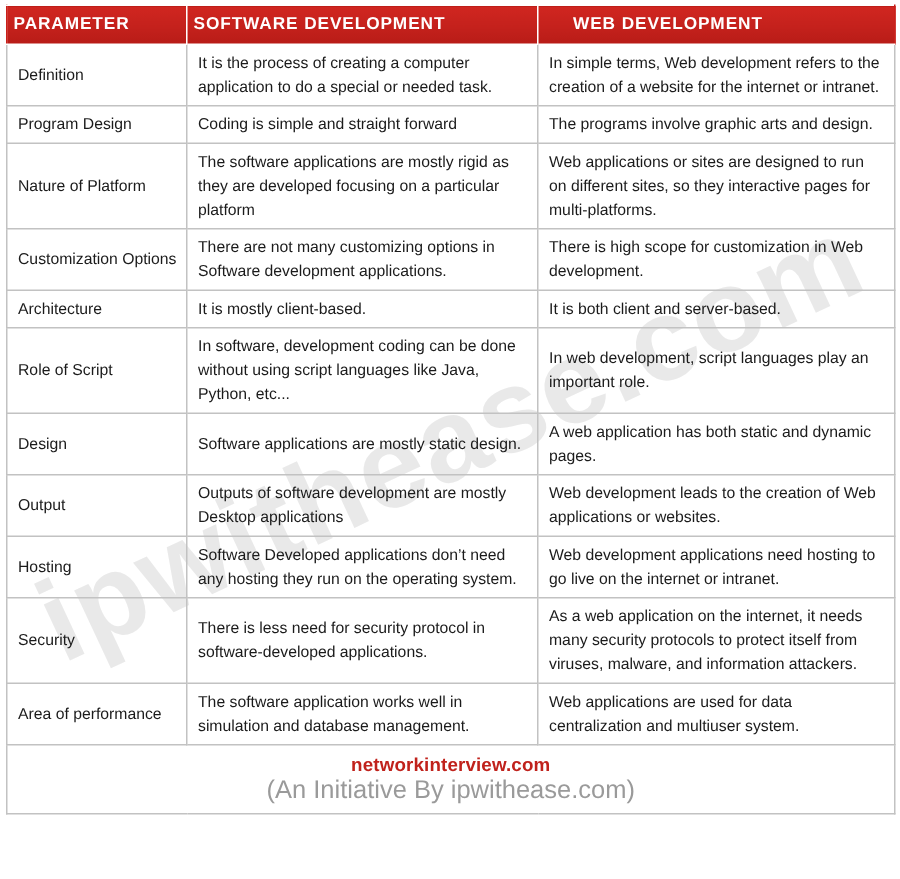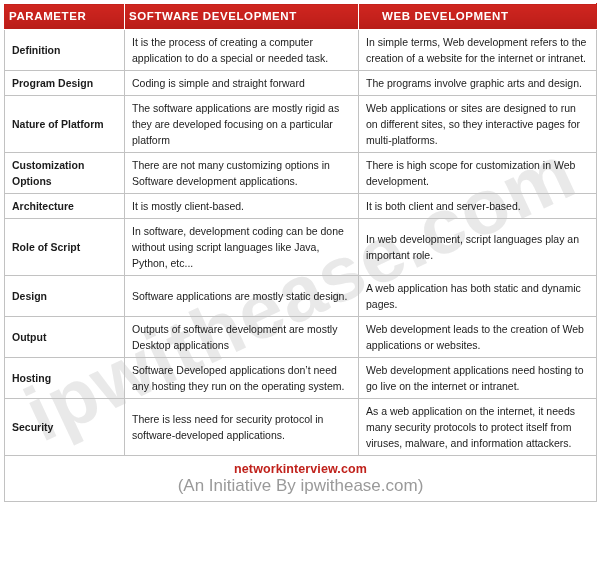--- a/index.html
+++ b/index.html
@@ -77,21 +77,21 @@
     border: 1px solid #c2c2c2;
     vertical-align: middle;
     font-size: 10.5px;
     line-height: 16px;
     color: #1b1b1b;
     padding: 4px 6px 4px 7px;
     background: transparent;
   }
 
   td.param {
-    font-weight: 700;
+    font-weight: 400;
     font-size: 10.8px;
     color: #0d0d0d;
     padding-left: 6px;
   }
   td.cell {
     font-weight: 400;
   }
 
   tr.footer-row td {
     border: 1px solid #c2c2c2;
@@ -192,20 +192,25 @@
         <td class="cell">Software Developed applications don’t need any hosting they run on the operating system.</td>
         <td class="cell">Web development applications need hosting to go live on the internet or intranet.</td>
       </tr>
 
       <tr>
         <td class="param">Security</td>
         <td class="cell">There is less need for security protocol in software-developed applications.</td>
         <td class="cell">As a web application on the internet, it needs many security protocols to protect itself from viruses, malware, and information attackers.</td>
       </tr>
 
+      <tr>
+        <td class="param">Area of performance</td>
+        <td class="cell">The software application works well in simulation and database management.</td>
+        <td class="cell">Web applications are used for data centralization and multiuser system.</td>
+      </tr>
 
       <tr class="footer-row">
         <td colspan="3">
           <span class="brand">networkinterview.com</span>
           <span class="tagline">(An Initiative By ipwithease.com)</span>
         </td>
       </tr>
 
     </tbody>
   </table>

